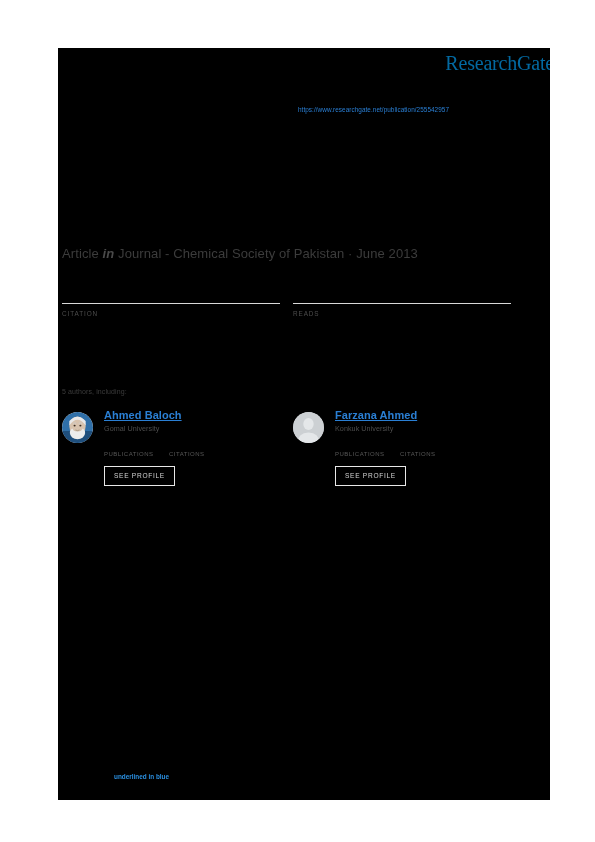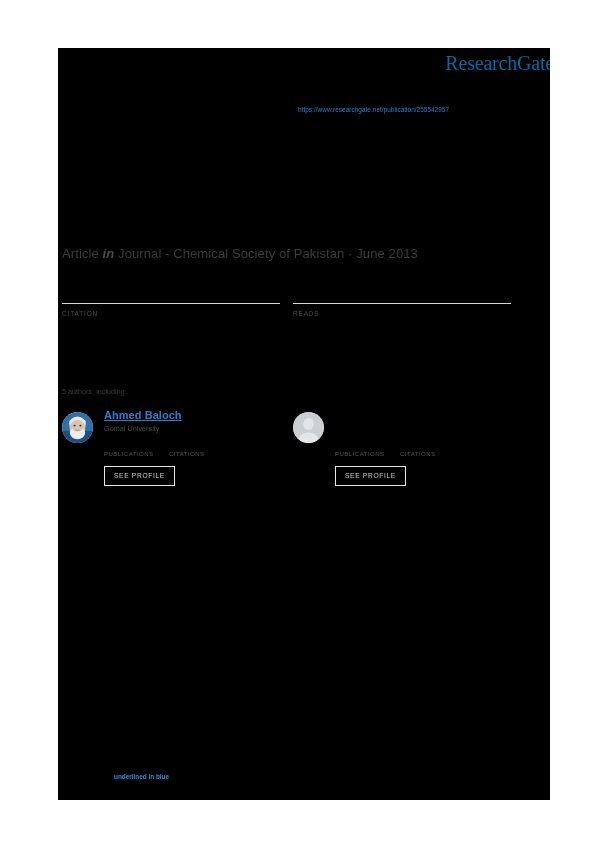--- a/index.html
+++ b/index.html
@@ -296,20 +296,24 @@
               <circle cx="15.5" cy="15.5" r="15.5"></circle>
             </clipPath>
         </defs>
         <g clip-path="url(#clipB)">
           <rect x="0" y="0" width="31" height="31" fill="#ccd0d3"></rect>
           <ellipse cx="15.5" cy="12" rx="5.2" ry="6" fill="#e4e7e9"></ellipse>
           <path d="M4.5 31 Q5 20.5 15.5 20.5 Q26 20.5 26.5 31 Z" fill="#e4e7e9"></path>
         </g>
       </svg>
     </div>
+    <div class="author-body">
+      <a class="author-name" href="#">Farzana Ahmed</a>
+      <span class="author-affil">Konkuk University</span>
+    </div>
     <div class="author-stats">
       <div class="astat p">
         <span class="astat-num"></span>
         <span class="astat-label">PUBLICATIONS</span>
       </div>
       <div class="astat c">
         <span class="astat-num"></span>
         <span class="astat-label">CITATIONS</span>
       </div>
     </div>

